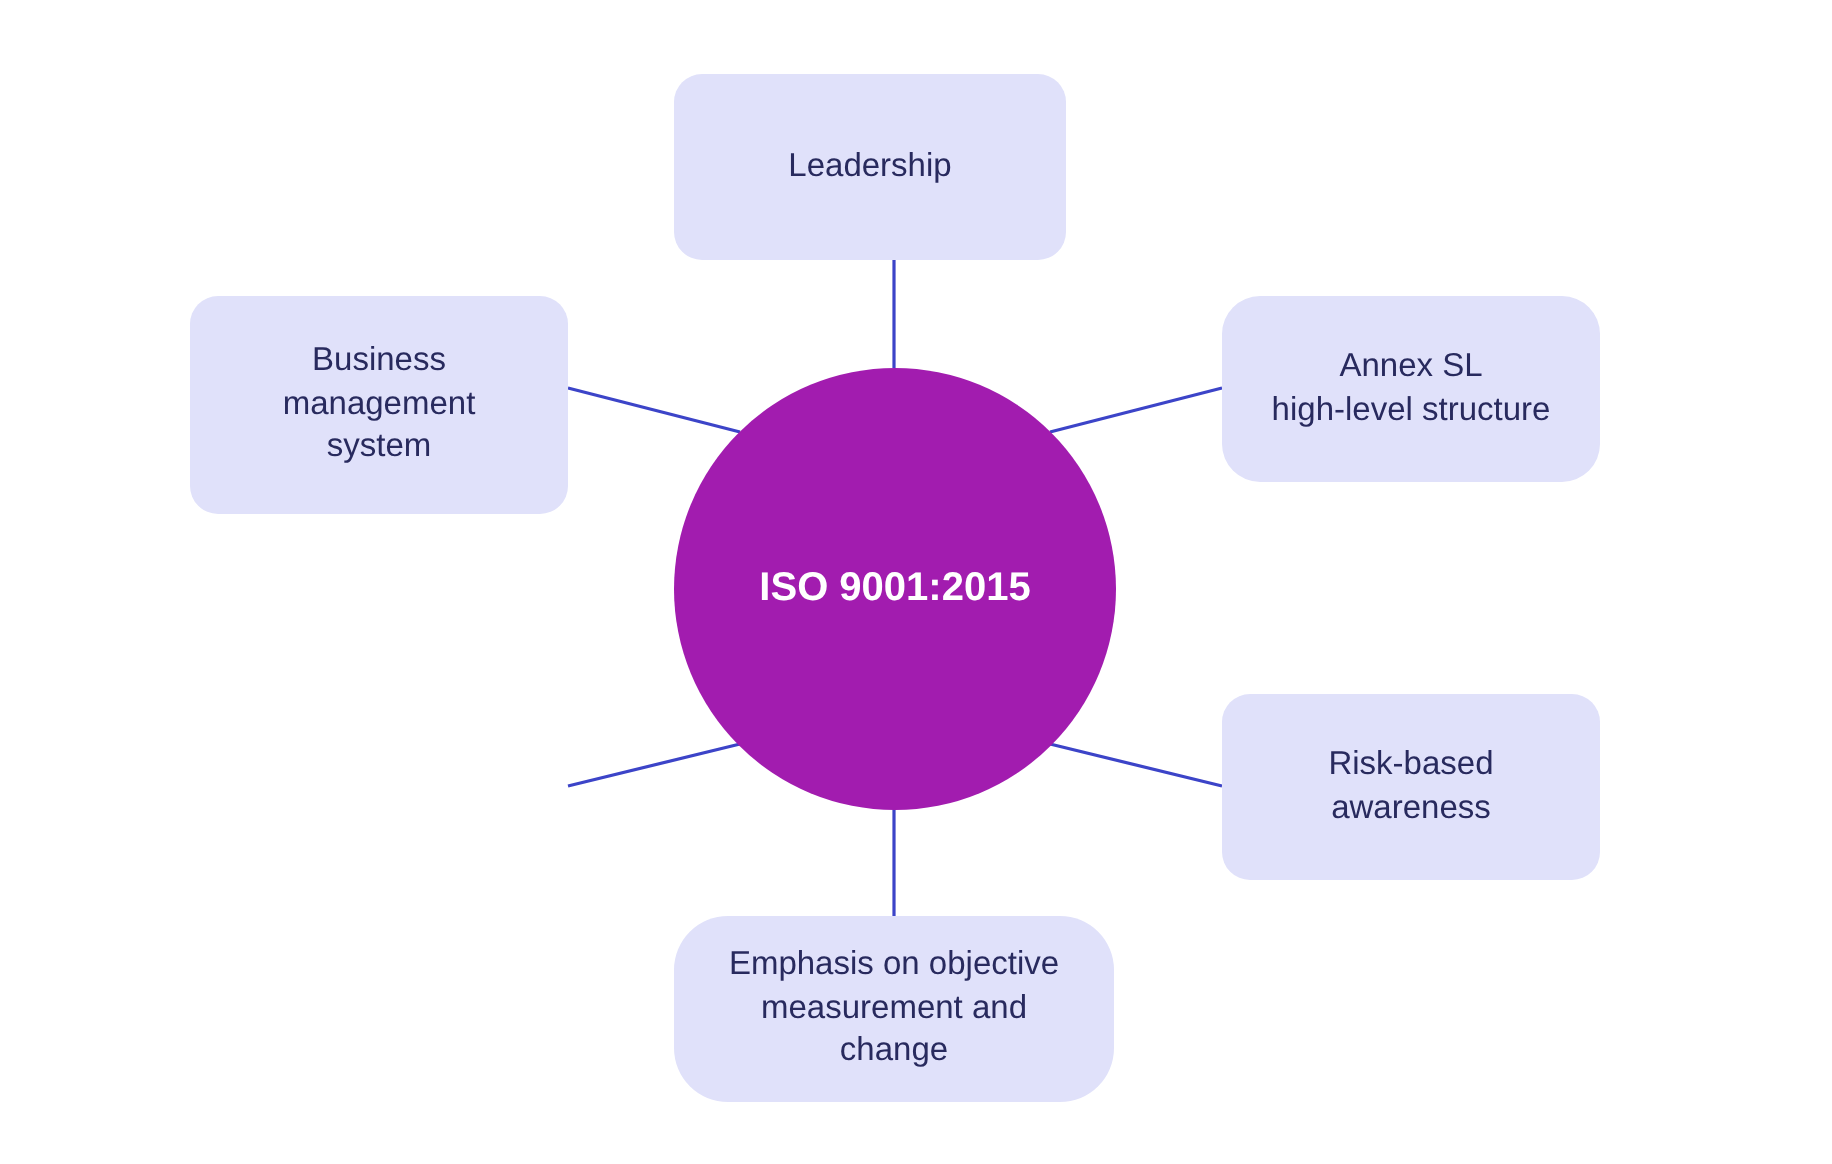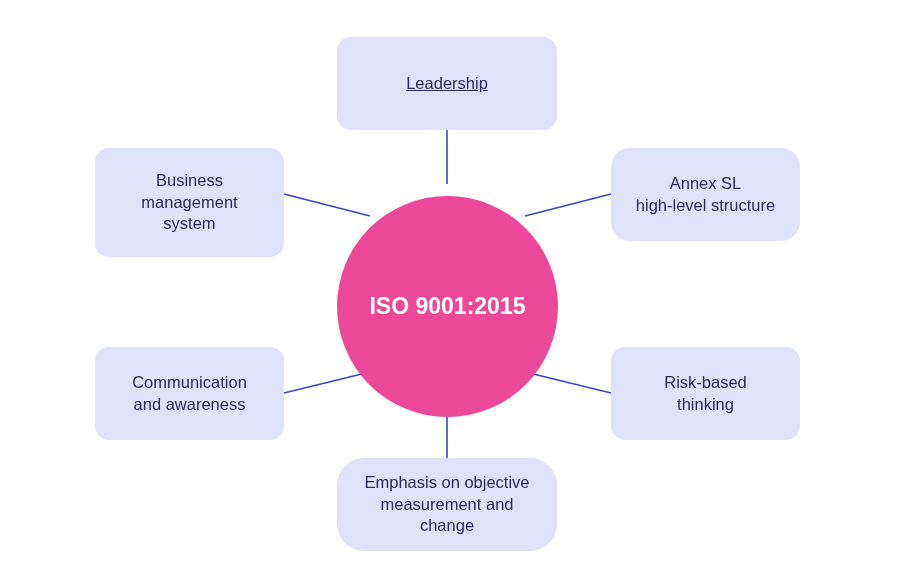--- a/index.html
+++ b/index.html
@@ -8,53 +8,51 @@
     #diagram { position: absolute; left: 0; top: 0; width: 916px; height: 582px; }
     .connectors { position: absolute; left: 0; top: 0; width: 916px; height: 582px; }
     .node {
       position: absolute; box-sizing: border-box;
       background: #e0e1fa; border-radius: 14px;
       display: flex; align-items: center; justify-content: center;
       text-align: center; color: #282a5e; font-size: 16.5px; line-height: 21.5px;
       white-space: pre-line; padding: 0 8px;
     }
     .hub {
-      position: absolute; left: 337px; top: 196px; width: 221px; height: 221px;
-      border-radius: 50%; background: #ec4899;
+      position: absolute; left: 337px; top: 184px; width: 221px; height: 221px;
+      border-radius: 50%; background: #a21caf;
       display: flex; align-items: center; justify-content: center;
-      color: #ffffff; font-weight: bold; font-size: 23px;
+      color: #ffffff; font-weight: bold; font-size: 20px;
     }
   </style>
 </head>
 <body>
 
 <div id="diagram">
   <svg class="connectors" viewBox="0 0 916 582">
     <line x1="447" y1="130" x2="447" y2="184" stroke="#3c44c8" stroke-width="1.6"></line>
     <line x1="284" y1="194" x2="370" y2="216" stroke="#3c44c8" stroke-width="1.6"></line>
     <line x1="611" y1="194" x2="525" y2="216" stroke="#3c44c8" stroke-width="1.6"></line>
     <line x1="284" y1="393" x2="370" y2="372" stroke="#3c44c8" stroke-width="1.6"></line>
     <line x1="611" y1="393" x2="525" y2="372" stroke="#3c44c8" stroke-width="1.6"></line>
     <line x1="447" y1="404" x2="447" y2="458" stroke="#3c44c8" stroke-width="1.6"></line>
   </svg>
 
-  <div class="node" style="left:337px; top:37px; width:220px; height:93px;text-decoration:underline;">Leadership</div>
+  <div class="node" style="left:337px; top:37px; width:196px; height:93px;">Leadership</div>
 
   <div class="node" style="left:95px; top:148px; width:189px; height:109px;">Business
 management
 system</div>
 
   <div class="node" style="left:611px; top:148px; width:189px; height:93px;border-radius:19px;">Annex SL
 high-level structure</div>
 
-  <div class="node" style="left:95px; top:347px; width:189px; height:93px;">Communication
-and awareness</div>
 
   <div class="node" style="left:611px; top:347px; width:189px; height:93px;">Risk-based
-thinking</div>
+awareness</div>
 
   <div class="node" style="left:337px; top:458px; width:220px; height:93px;border-radius:27px;">Emphasis on objective
 measurement and
 change</div>
 
   <div class="hub">
     <span>ISO 9001:2015</span>
   </div>
 </div>
 

